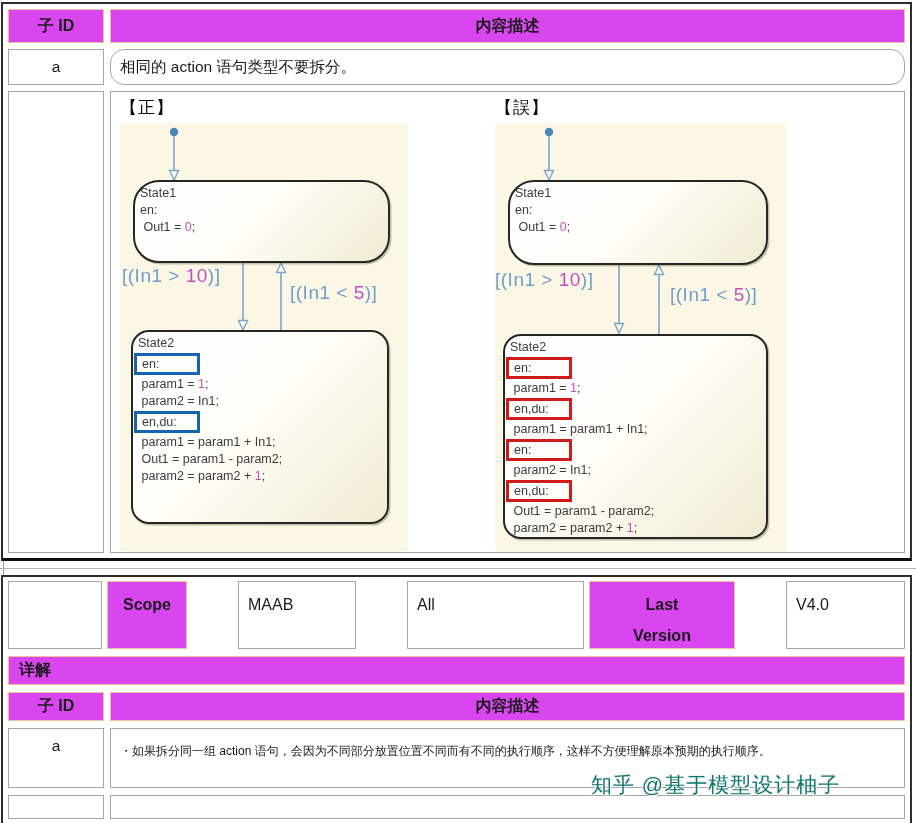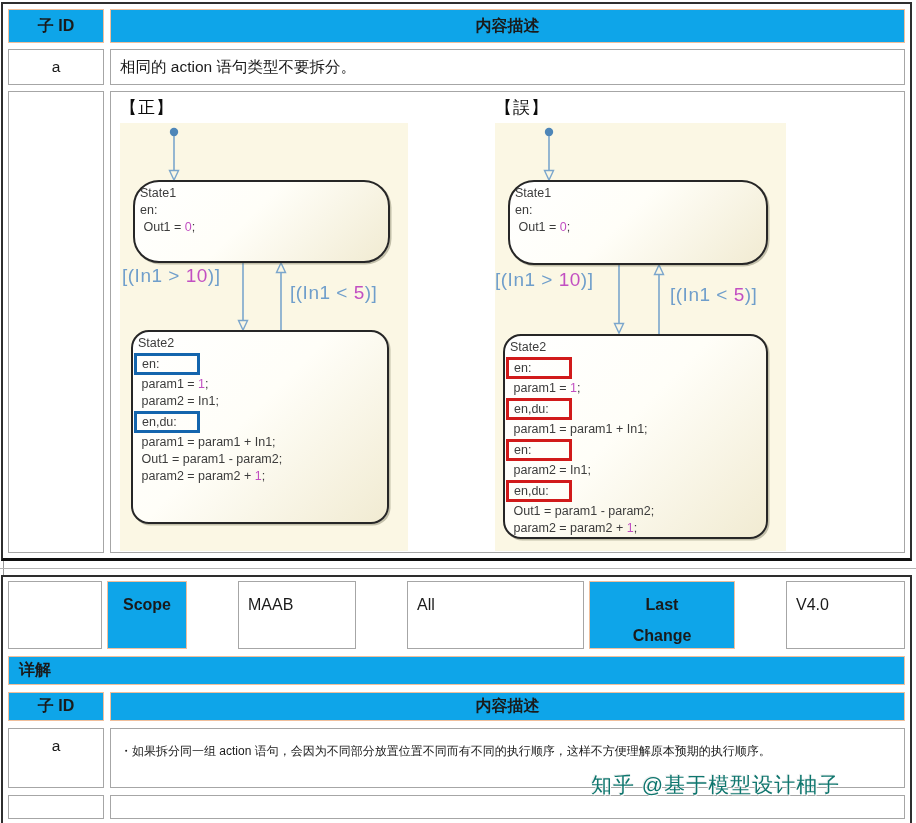--- a/index.html
+++ b/index.html
@@ -5,32 +5,32 @@
   * { margin:0; padding:0; box-sizing:border-box; }
   html,body { width:916px; height:823px; }
   body {
     position:relative; background:#ffffff; overflow:hidden;
     font-family:"Liberation Sans","DejaVu Sans",sans-serif; color:#1a1a1a;
   }
   
   .tblwrap { position:absolute; background:#ffffff; border:2px solid #2e2e2e; }
   .trow { display:flex; gap:6px; }
   .cell { background:#ffffff; border:1px solid #a6a6a6; }
-  .cell.peach { background:#0ea5e9; border:1px solid #f0bf9c; }
+  .cell.peach { background:#d946ef; border:1px solid #f0bf9c; }
   .idcell { width:96px; display:flex; align-items:center; justify-content:center; }
   .desccell { flex:1; }
   .hdrtxt { font-weight:bold; font-size:16px; }
   .bodytxt { font-size:15.5px; }
 
   
   #table1 { left:1px; top:2px; width:911px; height:559px; border-bottom:3px solid #101010; padding:5px; display:flex; flex-direction:column; gap:6px; }
   #table1 .hdr { height:34px; }
   #table1 .hdr .cell { display:flex; align-items:center; justify-content:center; }
   #table1 .rowa { height:36px; }
-  #table1 .rowa .desccell { display:flex; align-items:center; padding-left:9px; }
+  #table1 .rowa .desccell { display:flex; align-items:center; padding-left:9px;border-radius:14px; }
   #table1 .diagrow { flex:1; }
   .diagcell { position:relative; overflow:hidden; }
 
   
   #divider { position:absolute; left:0; top:568px; width:916px; height:1px; background:#b3b3b3; }
   #divstub { position:absolute; left:3px; top:561px; width:1px; height:14px; background:#9a9a9a; }
 
   
   #bottomwrap { left:1px; top:575px; width:911px; height:248px; border-bottom:none; padding:4px 5px; display:flex; flex-direction:column; gap:7px; overflow:hidden; }
   .scope-row { height:68px; display:flex; gap:5px; }
@@ -163,21 +163,21 @@
 <div id="divider"></div>
 
 <div id="bottomwrap" class="tblwrap">
 
   <div class="trow scope-row">
     <div class="cell sc-empty"></div>
     <div class="cell peach sc-scope">Scope</div>
     <div class="cell plain sc-maab">MAAB</div>
     <div class="cell plain sc-all">All</div>
     <div class="cell peach sc-last">Last
-Change</div>
+Version</div>
     <div class="cell plain sc-v">V4.0</div>
   </div>
 
   <div class="trow detail-title-row">
     <div class="cell peach hdrtxt">详解</div>
   </div>
 
   <div class="trow hdr2">
     <div class="cell peach idcell hdrtxt">子 ID</div>
     <div class="cell peach desccell hdrtxt">内容描述</div>

